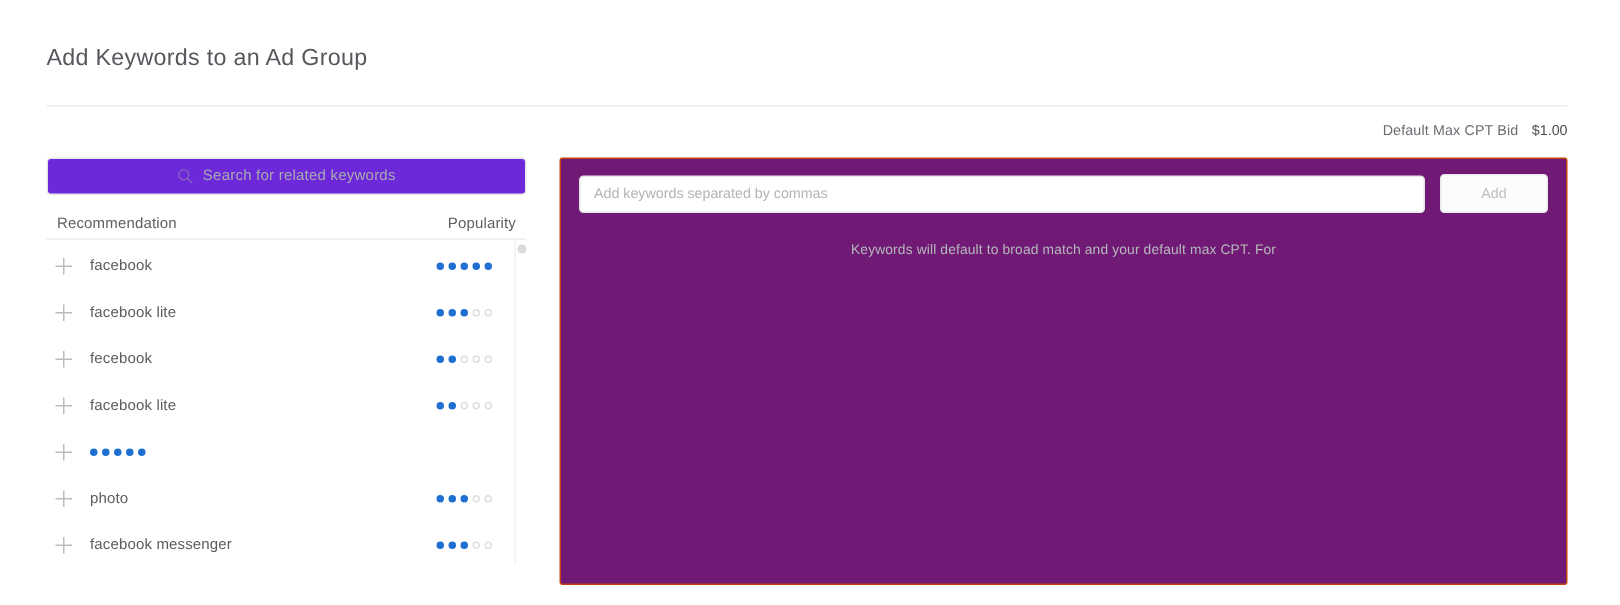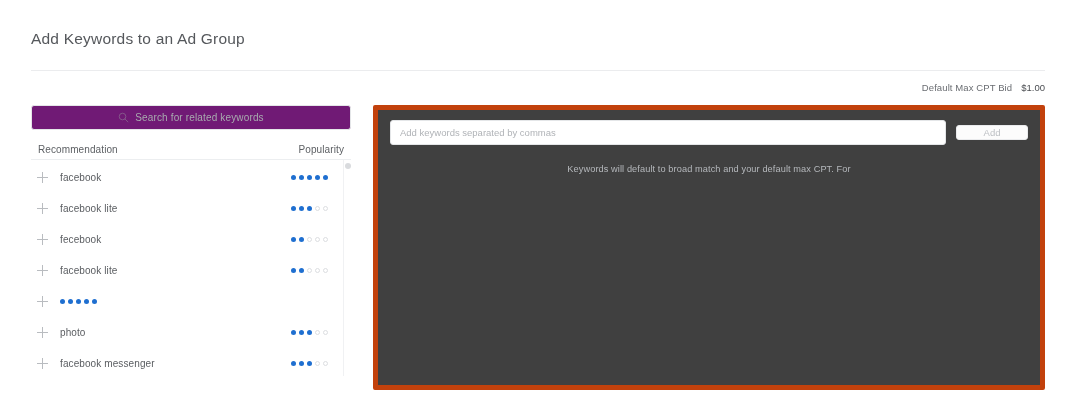--- a/index.html
+++ b/index.html
@@ -29,21 +29,21 @@
   }
   .cpt-label { letter-spacing: .1px; }
   .cpt-value { color: #4a4d51; }
 
   
   .left-panel { position: absolute; left: 31px; top: 105px; width: 320px; }
 
   .search-box {
     position: relative; height: 25px;
     border: 1px solid #e4e6e8; border-radius: 3px;
-    background: #701a75;
+    background: #6d28d9;
     display: flex; align-items: center; justify-content: center;
     gap: 6px;
   }
   .search-icon { display: block; width: 11px; height: 11px; opacity: .55; }
   .search-placeholder {
     font-size: 10px; color: #a8abaf; letter-spacing: .15px;
   }
 
   .list-head {
     display: flex; justify-content: space-between; align-items: flex-end;
@@ -81,37 +81,37 @@
   .scroll-thumb {
     position: absolute; top: 3px; left: 1px;
     width: 6px; height: 6px; border-radius: 50%;
     background: #d9dbde;
   }
 
   
   .right-panel {
     position: absolute; left: 373px; top: 105px;
     width: 672px; height: 285px;
-    border: 5px solid #c2410c; border-radius: 2px;
-    background: #404040;
+    border: 1px solid #c2410c; border-radius: 2px;
+    background: #701a75;
   }
   .kw-input-row {
     display: flex; align-items: center; gap: 10px;
     padding: 10px 12px 0 12px;
   }
   .kw-input {
     flex: 1 1 auto; height: 25px;
     border: 1px solid #e4e6e8; border-radius: 3px;
     background: #ffffff;
     font-family: inherit; font-size: 9.5px; color: #5a5d61;
     padding: 0 9px; outline: none;
   }
   .kw-input::placeholder { color: #b0b3b7; }
   .add-btn {
-    flex: 0 0 72px; height: 15px;
+    flex: 0 0 72px; height: 26px;
     border: 1px solid #eaebed; border-radius: 3px;
     background: #fcfcfc; color: #bcbfc3;
     font-family: inherit; font-size: 9.5px;
     display: flex; align-items: center; justify-content: center;
     cursor: default;
   }
   .hint {
     margin-top: 17px; text-align: center;
     font-size: 9.2px; line-height: 14px; color: #b5b8bc; letter-spacing: .1px;
   }

